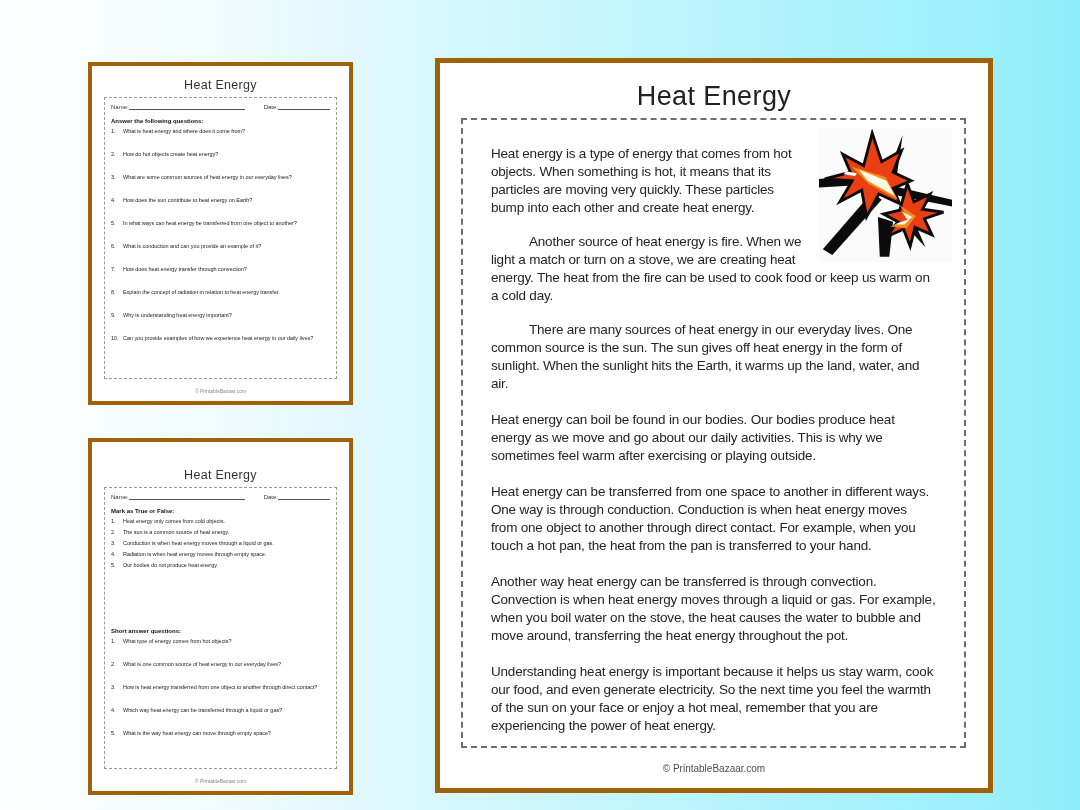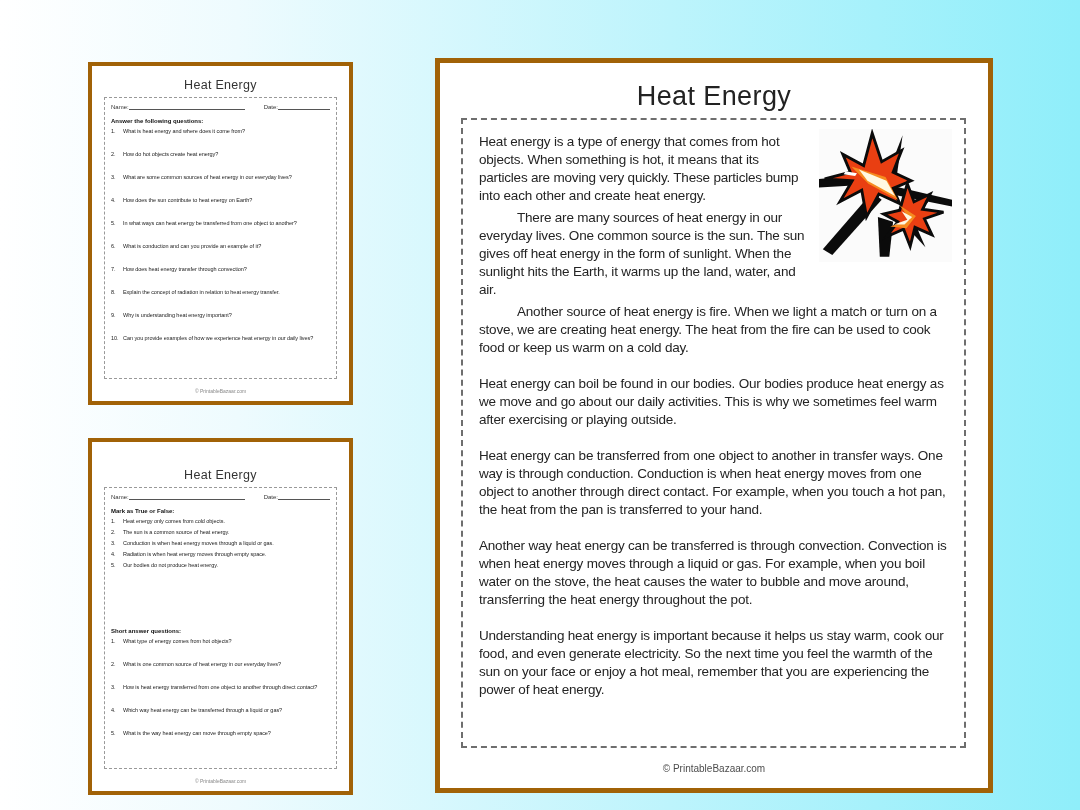--- a/index.html
+++ b/index.html
@@ -32,21 +32,21 @@
   .sp3{margin-bottom:3.5px;}
   .sa-heading{margin-top:58px;}
   .sm-footer{position:absolute;bottom:7px;left:0;width:100%;text-align:center;font-size:5px;color:#888;}
 
   
   .main-title{text-align:center;font-size:27px;color:#222;margin-top:18px;letter-spacing:.4px;}
   .main-box{position:absolute;left:21px;right:22px;top:55px;bottom:40px;border:2px dashed #6e6e6e;
             padding:9px 12px;box-sizing:border-box;font-size:13.5px;line-height:18px;
             letter-spacing:-.2px;color:#242424;}
   .illustration{float:right;width:133px;height:133px;margin:0 0 3px 9px;background:#fbfbfb;}
-  .main-box p{margin:4px;}
+  .main-box p{margin:16px;}
   p.indent{text-indent:38px;}
   p.gap{margin-top:18px;}
   .main-footer{position:absolute;bottom:14px;left:0;width:100%;text-align:center;font-size:10px;color:#4d4d4d;}
 </style>
 </head>
 <body>
 
 <div class="page" id="page1">
   <div class="sm-title">Heat Energy</div>
   <div class="sm-box">
@@ -174,21 +174,21 @@
         <polygon points="42,40 71,52 80,68 51,52" fill="#fff9e3"></polygon>
         <polygon points="28,42 40,44 38,47 26,45" fill="#ffffff"></polygon>
 
         <polygon points="93,55 100,74 117,66 109,82 131,85 111,92 119,109 101,101 96,121 89,103 71,111 83,95 68,87 85,83" fill="#e93f12" stroke="#0b0b0b" stroke-width="3" stroke-linejoin="miter"></polygon>
         <polygon points="75,100 96,93 85,78 102,89 92,102" fill="#f68b1f"></polygon>
         <polygon points="79,98 93,93 87,84 98,90 90,98" fill="#fff9e3"></polygon>
         <circle cx="113" cy="74" r="1.6" fill="#0b0b0b"></circle>
       </svg>
     </div>
     <p>Heat energy is a type of energy that comes from hot objects. When something is hot, it means that its particles are moving very quickly. These particles bump into each other and create heat energy.</p>
+    <p class="indent">Another source of heat energy is fire. When we light a match or turn on a stove, we are creating heat energy. The heat from the fire can be used to cook food or keep us warm on a cold day.</p>
     <p class="indent">There are many sources of heat energy in our everyday lives. One common source is the sun. The sun gives off heat energy in the form of sunlight. When the sunlight hits the Earth, it warms up the land, water, and air.</p>
-    <p class="indent">Another source of heat energy is fire. When we light a match or turn on a stove, we are creating heat energy. The heat from the fire can be used to cook food or keep us warm on a cold day.</p>
     <p class="gap">Heat energy can boil be found in our bodies. Our bodies produce heat energy as we move and go about our daily activities. This is why we sometimes feel warm after exercising or playing outside.</p>
-    <p class="gap">Heat energy can be transferred from one object to another in transfer ways. One way is through conduction. Conduction is when heat energy moves from one object to another through direct contact. For example, when you touch a hot pan, the heat from the pan is transferred to your hand.</p>
+    <p class="gap">Heat energy can be transferred from one space to another in different ways. One way is through conduction. Conduction is when heat energy moves from one object to another through direct contact. For example, when you touch a hot pan, the heat from the pan is transferred to your hand.</p>
     <p class="gap">Another way heat energy can be transferred is through convection. Convection is when heat energy moves through a liquid or gas. For example, when you boil water on the stove, the heat causes the water to bubble and move around, transferring the heat energy throughout the pot.</p>
     <p class="gap">Understanding heat energy is important because it helps us stay warm, cook our food, and even generate electricity. So the next time you feel the warmth of the sun on your face or enjoy a hot meal, remember that you are experiencing the power of heat energy.</p>
   </div>
   <div class="main-footer">© PrintableBazaar.com</div>
 </div>
 
 </body></html>

